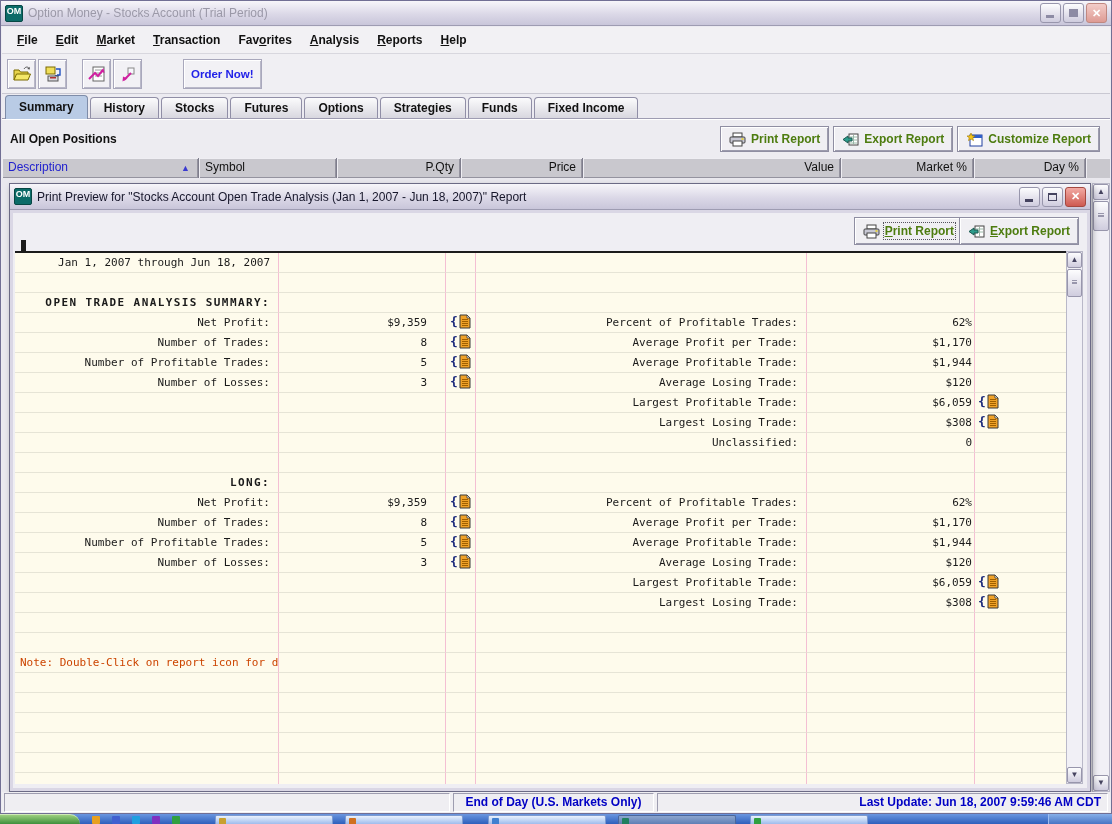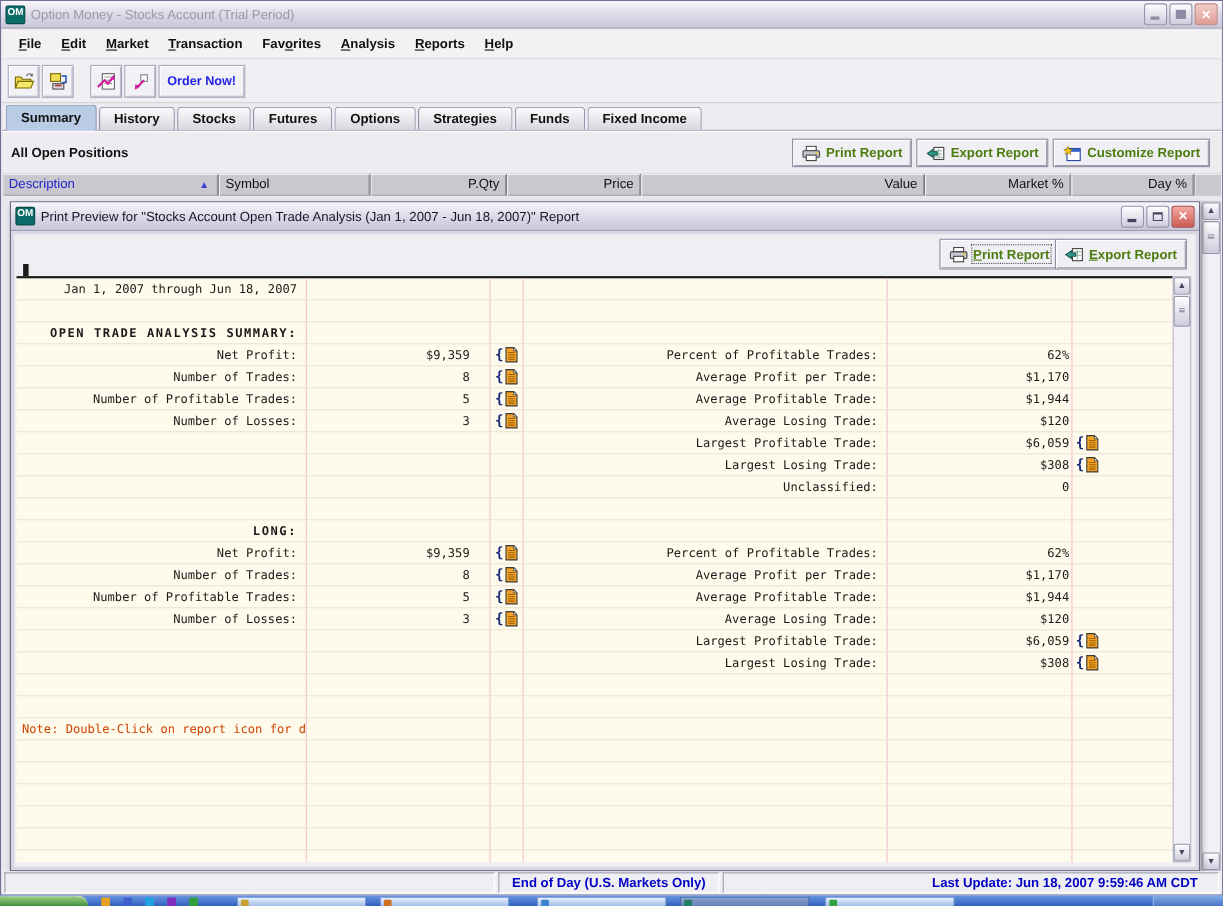--- a/index.html
+++ b/index.html
@@ -38,21 +38,21 @@
   .menu-item{font-size:12px;font-weight:bold;color:#111;padding:0 9px;line-height:26px;cursor:default;}
   .menu-item u{text-decoration:underline;}
 
   
   .toolbar{position:absolute;left:1px;right:1px;top:53px;height:40px;background:#F0EFF3;
            border-bottom:1px solid #C9C8D2;display:flex;align-items:center;padding-left:5px;}
   .tbtn{height:30px;min-width:29px;margin-right:2px;background:#F2F1F5;
         border:1px solid #A9A8BC;box-shadow:inset 1px 1px 0 #FFFFFF,inset -1px -1px 0 #B9B8C8;
         display:flex;align-items:center;justify-content:center;cursor:default;}
   .tbsep{width:13px;}
-  .order-now{padding:0 7px;font-size:11.5px;font-weight:bold;color:#2222E8;}
+  .order-now{padding:0 7px;font-size:11.5px;font-weight:bold;color:#2222E8;margin-left:39px;}
 
   
   .tabstrip{position:absolute;left:1px;right:1px;top:93px;height:25px;display:flex;
             align-items:flex-end;padding-left:3px;border-bottom:1px solid #9E9CB2;background:#ECEBF1;}
   .tab{height:21px;line-height:20px;padding:0 13px;font-size:12px;font-weight:bold;color:#111;
        background:linear-gradient(180deg,#FBFBFC,#D8D7DF);border:1px solid #908EA6;border-bottom:none;
        border-radius:4px 4px 0 0;margin-right:2px;cursor:default;}
   .tab.sel{height:24px;line-height:23px;background:#B9CBE5;border-color:#7E8CA8;margin-bottom:-1px;}
 
   
@@ -120,21 +120,21 @@
                      font-family:"DejaVu Sans Mono",monospace;}
   .pv-scroll{right:4px;top:38px;width:17px;bottom:4px;}
 
   
   .statusbar{position:absolute;left:1px;right:1px;bottom:0;height:21px;background:#EFEEF2;
              overflow:hidden;}
   .spanel{position:absolute;top:1px;height:19px;border:1px solid;border-color:#9E9DB0 #FFFFFF #FFFFFF #9E9DB0;
           font-size:12px;font-weight:bold;color:#0000C4;line-height:17px;white-space:nowrap;overflow:hidden;}
   .sp1{left:2px;width:446px;}
   .sp2{left:451px;width:201px;text-align:center;}
-  .sp3{left:655px;right:2px;text-align:right;padding-right:18px;}
+  .sp3{left:655px;right:2px;text-align:right;padding-right:6px;}
 
   
   .taskbar{position:absolute;left:0;top:814px;width:1112px;height:10px;overflow:hidden;
            background:linear-gradient(180deg,#6A96E0,#2E5FBC);}
   .startstub{position:absolute;left:0;top:0;width:80px;height:10px;border-radius:0 10px 0 0;
              background:linear-gradient(180deg,#9CCF7E,#3E8F3C);border-top:1px solid #CFE9B8;}
   .ql{position:absolute;top:2px;width:8px;height:8px;border-radius:1px;}
   .taskbtn{position:absolute;top:1px;height:9px;border-radius:2px 2px 0 0;
            background:linear-gradient(180deg,#E9F1FD,#9FBCEC);border:1px solid #7C9AD0;border-bottom:none;}
   .taskbtn.pressed{background:linear-gradient(180deg,#8CA5CE,#5F7FB5);border-color:#4A679C;}

